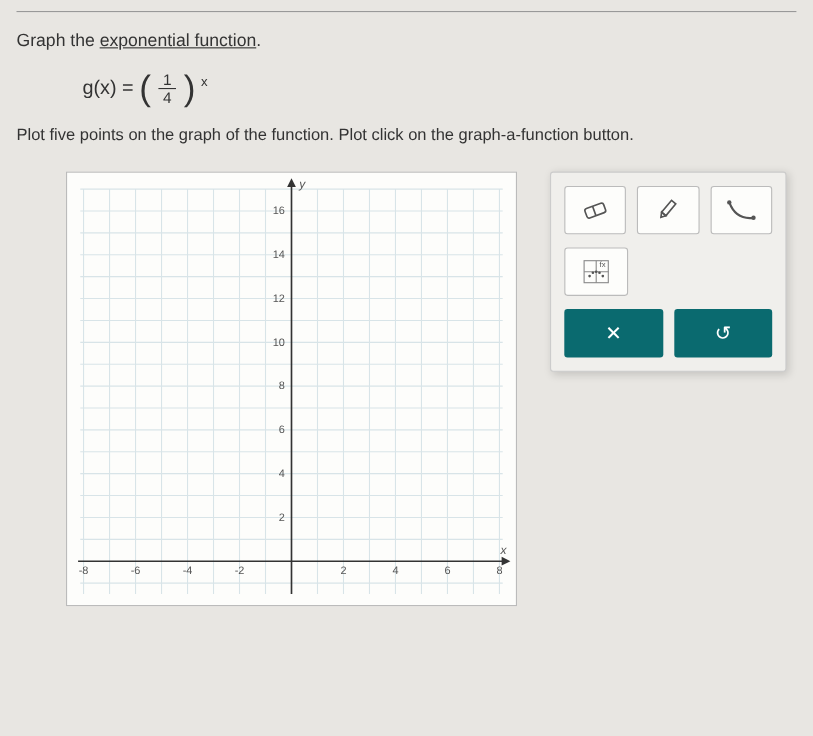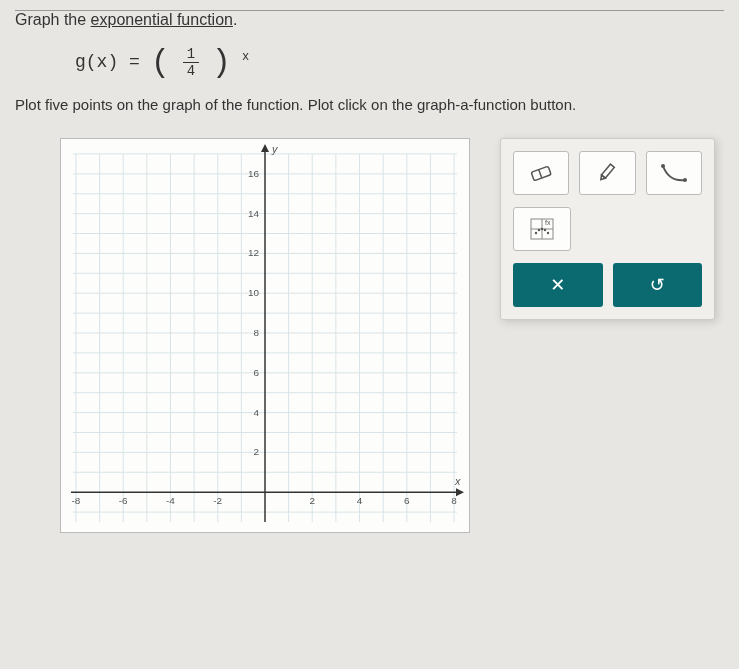--- a/index.html
+++ b/index.html
@@ -8,27 +8,27 @@
       background: #e8e6e2;
       width: 739px;
       height: 669px;
       padding: 10px 15px;
       color: #333;
     }
     .question-text {
       font-size: 16px;
       margin-bottom: 15px;
       border-top: 1px solid #999;
-      padding-top: 0;
+      padding-top: 18px;
     }
     .underline { text-decoration: underline; }
     .formula {
       font-size: 18px;
       margin: 15px 0 15px 60px;
-      font-family: Liberation Mono, monospace;
+      font-family: Liberation Sans, sans-serif;
     }
     .formula .fraction {
       display: inline-block;
       vertical-align: middle;
       text-align: center;
       font-size: 14px;
       margin: 0 2px;
     }
     .formula .num { display: block; border-bottom: 1px solid #333; padding: 0 4px; }
     .formula .den { display: block; padding: 0 4px; }

